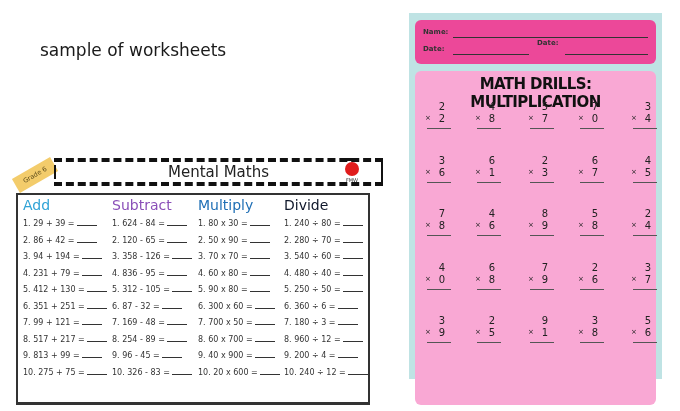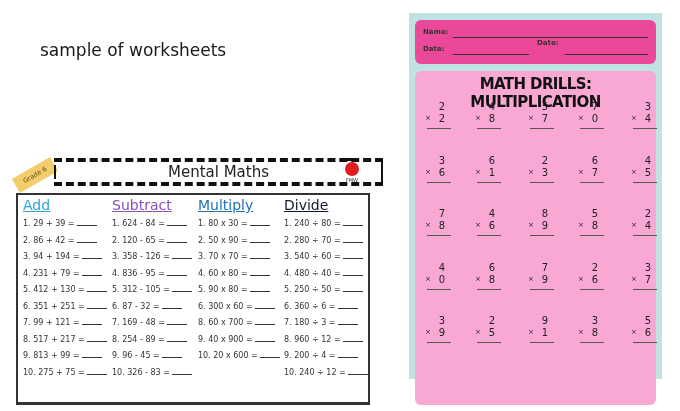--- a/index.html
+++ b/index.html
@@ -14,21 +14,21 @@
     .title-box .bar-l { position: absolute; left: 0; top: 3px; width: 2px; height: 14px; background: #111; }
     .title-box .bar-r { position: absolute; right: 0; top: 0px; width: 2px; height: 20px; background: #111; }
     .title-text { position: absolute; left: 0; right: 0; top: 1px; text-align: center; font-size: 15px; color: #222; font-family: "DejaVu Sans", sans-serif; }
     .logo { position: absolute; left: 331px; top: 3px; width: 20px; height: 30px; }
     .logo .ball { width: 14px; height: 14px; border-radius: 50%; background: #e01c1c; margin: 4px auto 0; position: relative; }
     .logo .cap { position: absolute; left: 3px; top: 0; width: 14px; height: 3px; background: #111; }
     .logo .lbl { font-size: 5px; text-align: center; color: #333; margin-top: 1px; }
 
     .grid-box { position: absolute; left: 5px; top: 38px; width: 354px; height: 212px; border: 2px solid #333; border-bottom-width: 3px; }
     .col { position: absolute; top: 2px; }
-    .col-head { font-size: 14px; margin-bottom: 4px; height: 18px; font-family: "DejaVu Sans", sans-serif; text-decoration: underline; }
+    .col-head { font-size: 14px; margin-bottom: 4px; height: 18px; font-family: "DejaVu Sans", sans-serif; }
     .row { font-size: 8px; color: #333; height: 16.5px; white-space: nowrap; }
     .row .blank { display: inline-block; width: 20px; border-bottom: 1px solid #333; margin-left: 2px; }
     .footer-note { position: absolute; left: 5px; top: 251px; font-size: 3px; color: #aaa; }
 
     
     .ws-right { position: absolute; left: 409px; top: 13px; width: 253px; height: 366px; background: #bfe3e4; }
     .name-card { position: absolute; left: 6px; top: 7px; width: 241px; height: 44px; background: #ec4899; border-radius: 6px; }
     .field { position: absolute; font-size: 7px; color: #333; font-weight: bold; }
     .fline { position: absolute; height: 1px; background: #333; }
     .drill-card { position: absolute; left: 6px; top: 58px; width: 241px; height: 334px; background: #f9a8d4; border-radius: 6px; }
@@ -89,20 +89,21 @@
     </div>
     <div class="col" style="left:180px;">
       <div class="col-head" style="color:#1f6fb5">Multiply</div>
       <div id="col2">
           <div class="row"><span>1. 80 x 30 =</span><span class="blank"></span></div>
           <div class="row"><span>2. 50 x 90 =</span><span class="blank"></span></div>
           <div class="row"><span>3. 70 x 70 =</span><span class="blank"></span></div>
           <div class="row"><span>4. 60 x 80 =</span><span class="blank"></span></div>
           <div class="row"><span>5. 90 x 80 =</span><span class="blank"></span></div>
           <div class="row"><span>6. 300 x 60 =</span><span class="blank"></span></div>
+          <div class="row"><span>7. 700 x 50 =</span><span class="blank"></span></div>
           <div class="row"><span>8. 60 x 700 =</span><span class="blank"></span></div>
           <div class="row"><span>9. 40 x 900 =</span><span class="blank"></span></div>
           <div class="row"><span>10. 20 x 600 =</span><span class="blank"></span></div>
         </div>
     </div>
     <div class="col" style="left:266px;">
       <div class="col-head" style="color:#0f172a">Divide</div>
       <div id="col3">
           <div class="row"><span>1. 240 ÷ 80 =</span><span class="blank"></span></div>
           <div class="row"><span>2. 280 ÷ 70 =</span><span class="blank"></span></div>

